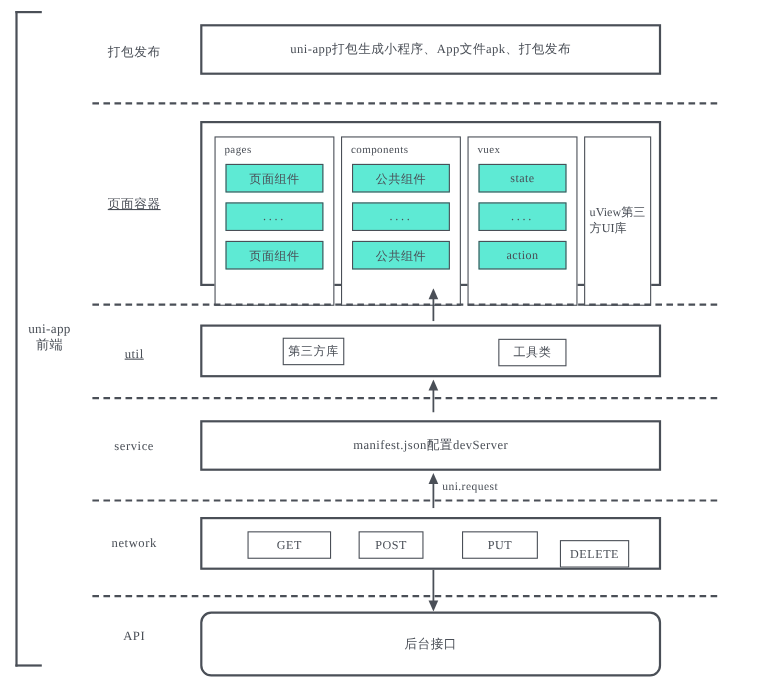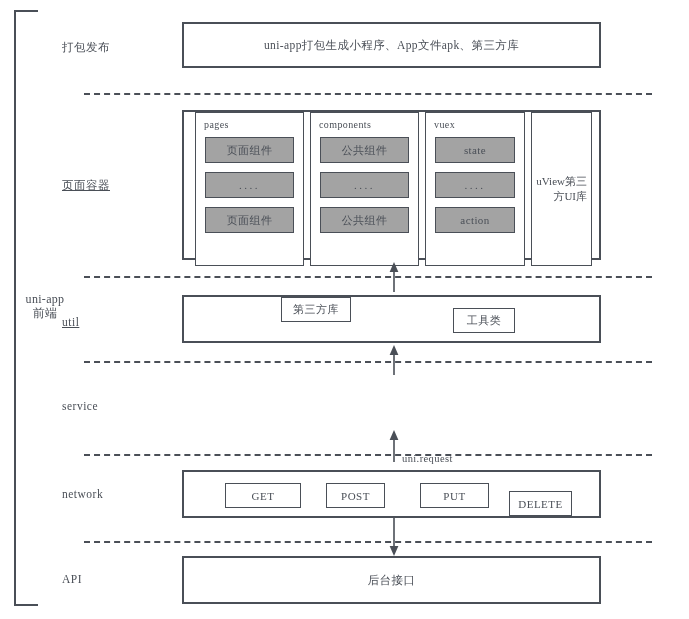--- a/index.html
+++ b/index.html
@@ -41,20 +41,21 @@
     line-height: 14px;
     letter-spacing: .3px;
     color: #4a4f57;
     white-space: pre-line;
   }
 
   
   .row-label {
     position: absolute;
     width: 120px;
+    text-align: center;
     font-size: 11.5px;
     letter-spacing: .5px;
     color: #4a4f57;
     left: 62px;
   }
 
   
   .layer-box {
     position: absolute;
     left: 182px;
@@ -80,21 +81,21 @@
     position: absolute;
     left: 84px;
     width: 568px;
     height: 0;
     border-top: 2px dashed #4a4f57;
   }
 
   
   .col {
     position: absolute;
-    top: 0;
+    top: 12px;
     height: 154px;
     box-sizing: border-box;
     border: 1.5px solid #4a4f57;
     background: #ffffff;
     padding-left: 12px;
   }
   .col-title {
     position: absolute;
     top: 6px;
     left: 8px;
@@ -102,40 +103,40 @@
     letter-spacing: .4px;
     color: #4a4f57;
   }
   .cell {
     position: absolute;
     left: 9px;
     right: 9px;
     height: 26px;
     box-sizing: border-box;
     border: 1.5px solid #4a4f57;
-    background: #a3a3a3;
+    background: #5eead4;
     font-size: 11px;
     letter-spacing: .4px;
     color: #4a4f57;
     display: flex;
     align-items: center;
     justify-content: center;
   }
   .cell.c1 { top: 24px; }
   .cell.c2 { top: 59px; }
   .cell.c3 { top: 94px; }
   .cell .dots { letter-spacing: 2.5px; font-size: 11px; }
 
   .uview-text {
     position: absolute;
     left: 4px;
     right: 4px;
     top: 50%;
     transform: translateY(-50%);
-    text-align: right;
+    text-align: left;
     font-size: 11px;
     line-height: 15px;
     color: #4a4f57;
     white-space: pre-line;
   }
 
   
   .pill {
     position: absolute;
     box-sizing: border-box;
@@ -155,41 +156,40 @@
     position: absolute;
     left: 387px;
   }
   .arrow svg { display: block; }
   .arrow-label {
     position: absolute;
     font-size: 10.5px;
     letter-spacing: .4px;
     color: #4a4f57;
     white-space: nowrap;
-    margin-top: 16px;
   }
 </style>
 </head>
 <body>
 
 <div id="canvas">
 
   <div class="bracket"></div>
   <div class="bracket-label">uni-app
 前端</div>
 
   <div class="row-label" style="top:40px;">打包发布</div>
   <div class="row-label" style="top:178px;text-decoration:underline;">页面容器</div>
   <div class="row-label" style="top:316px;text-decoration:underline;">util</div>
   <div class="row-label" style="top:400px;">service</div>
   <div class="row-label" style="top:488px;">network</div>
   <div class="row-label" style="top:573px;">API</div>
 
   <div class="layer-box" style="top:22px;height:46px;">
-    <div class="layer-text">uni-app打包生成小程序、App文件apk、第三方库</div>
+    <div class="layer-text">uni-app打包生成小程序、App文件apk、打包发布</div>
   </div>
 
   <div class="sep" style="top:93px;"></div>
 
   <div class="layer-box" style="top:110px;height:150px;">
 
     <div class="col" style="left:11px;width:109px;">
       <div class="col-title">pages</div>
       <div class="cell c1">页面组件</div>
       <div class="cell c2">
@@ -225,33 +225,36 @@
   <div class="arrow" style="top:262px;">
     <svg width="14" height="30" viewBox="0 0 14 30">
       <line x1="7" y1="30" x2="7" y2="9" stroke="#4a4f57" stroke-width="1.6"></line>
       <polygon points="7,0 2.6,10 11.4,10" fill="#4a4f57"></polygon>
     </svg>
   </div>
 
   <div class="sep" style="top:276px;"></div>
 
   <div class="layer-box" style="top:295px;height:48px;">
-    <div class="pill" style="left:73px;width:70px;top:0;margin-left:24px;">第三方库</div>
+    <div class="pill" style="left:73px;width:56px;top:10px;">第三方库</div>
     <div class="pill" style="left:269px;width:62px;top:11px;">工具类</div>
   </div>
 
   <div class="arrow" style="top:345px;">
     <svg width="14" height="30" viewBox="0 0 14 30">
       <line x1="7" y1="30" x2="7" y2="9" stroke="#4a4f57" stroke-width="1.6"></line>
       <polygon points="7,0 2.6,10 11.4,10" fill="#4a4f57"></polygon>
     </svg>
   </div>
 
   <div class="sep" style="top:361px;"></div>
 
+  <div class="layer-box" style="top:382px;height:46px;">
+    <div class="layer-text">manifest.json配置devServer</div>
+  </div>
 
   <div class="arrow" style="top:430px;">
     <svg width="14" height="32" viewBox="0 0 14 32">
       <line x1="7" y1="32" x2="7" y2="9" stroke="#4a4f57" stroke-width="1.6"></line>
       <polygon points="7,0 2.6,10 11.4,10" fill="#4a4f57"></polygon>
     </svg>
   </div>
   <div class="arrow-label" style="left:402px;top:437px;">uni.request</div>
 
   <div class="sep" style="top:454px;"></div>
@@ -265,17 +268,17 @@
 
   <div class="arrow" style="top:518px;">
     <svg width="14" height="38" viewBox="0 0 14 38">
       <line x1="7" y1="0" x2="7" y2="29" stroke="#4a4f57" stroke-width="1.6"></line>
       <polygon points="7,38 2.6,28 11.4,28" fill="#4a4f57"></polygon>
     </svg>
   </div>
 
   <div class="sep" style="top:541px;"></div>
 
-  <div class="layer-box" style="top:556px;height:48px;">
+  <div class="layer-box" style="top:556px;height:59px;border-radius:10px;">
     <div class="layer-text">后台接口</div>
   </div>
 
 </div>
 
 </body></html>

